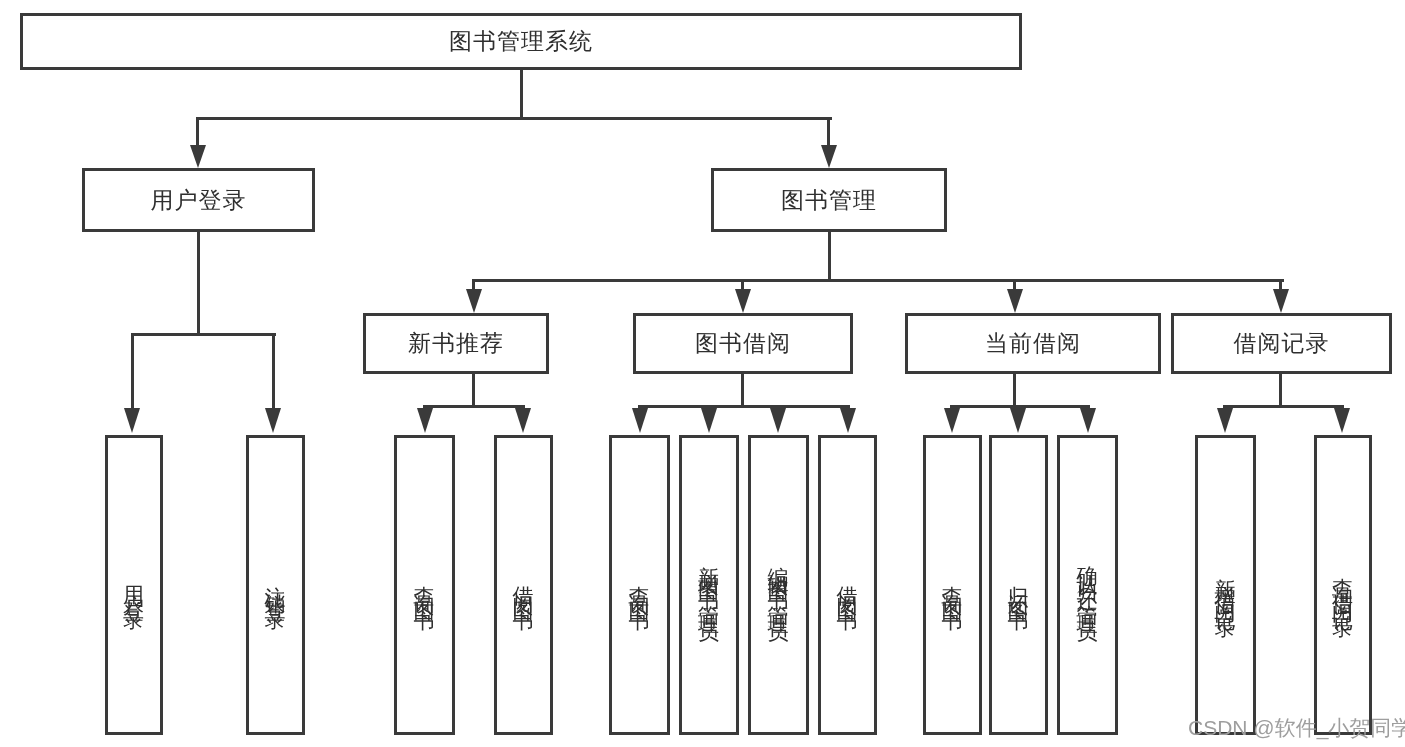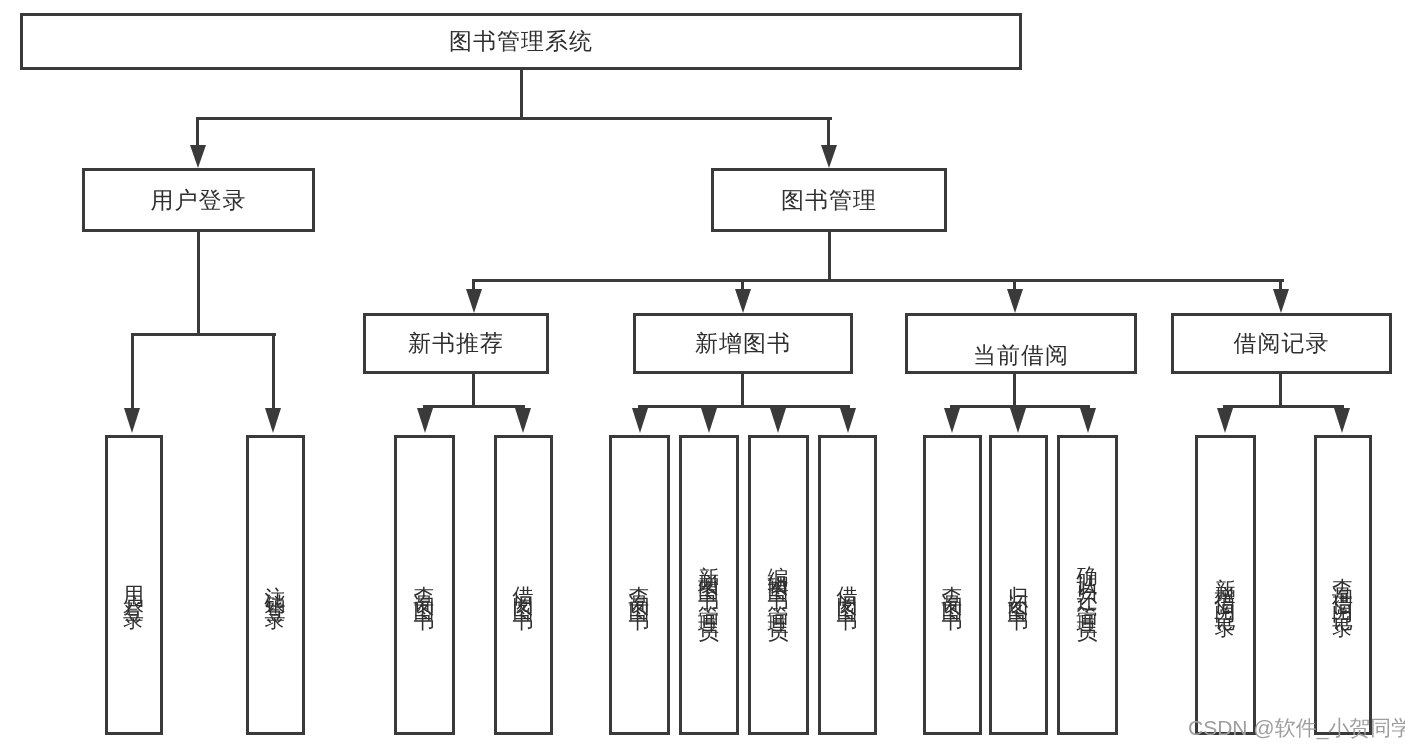--- a/index.html
+++ b/index.html
@@ -109,23 +109,23 @@
   <div class="line" style="left:1279px; top:279px; width:3px; height:12px;"></div>
   <div class="arrow a24" style="left:466px; top:289px;"></div>
   <div class="arrow a24" style="left:735px; top:289px;"></div>
   <div class="arrow a24" style="left:1007px; top:289px;"></div>
   <div class="arrow a24" style="left:1273px; top:289px;"></div>
 
   <div class="hbox" style="left:363px; top:313px; width:186px; height:61px;">
     <span>新书推荐</span>
   </div>
   <div class="hbox" style="left:633px; top:313px; width:220px; height:61px;">
-    <span>新增图书</span>
+    <span>图书借阅</span>
   </div>
-  <div class="hbox" style="left:905px; top:313px; width:232px; height:61px;align-items:flex-end;">
+  <div class="hbox" style="left:905px; top:313px; width:256px; height:61px;">
     <span>当前借阅</span>
   </div>
   <div class="hbox" style="left:1171px; top:313px; width:221px; height:61px;">
     <span>借阅记录</span>
   </div>
 
   <div class="line" style="left:472px; top:372px; width:3px; height:36px;"></div>
   <div class="line" style="left:423px; top:405px; width:102px; height:3px;"></div>
   <div class="arrow a25" style="left:417px; top:408px;"></div>
   <div class="arrow a25" style="left:515px; top:408px;"></div>

